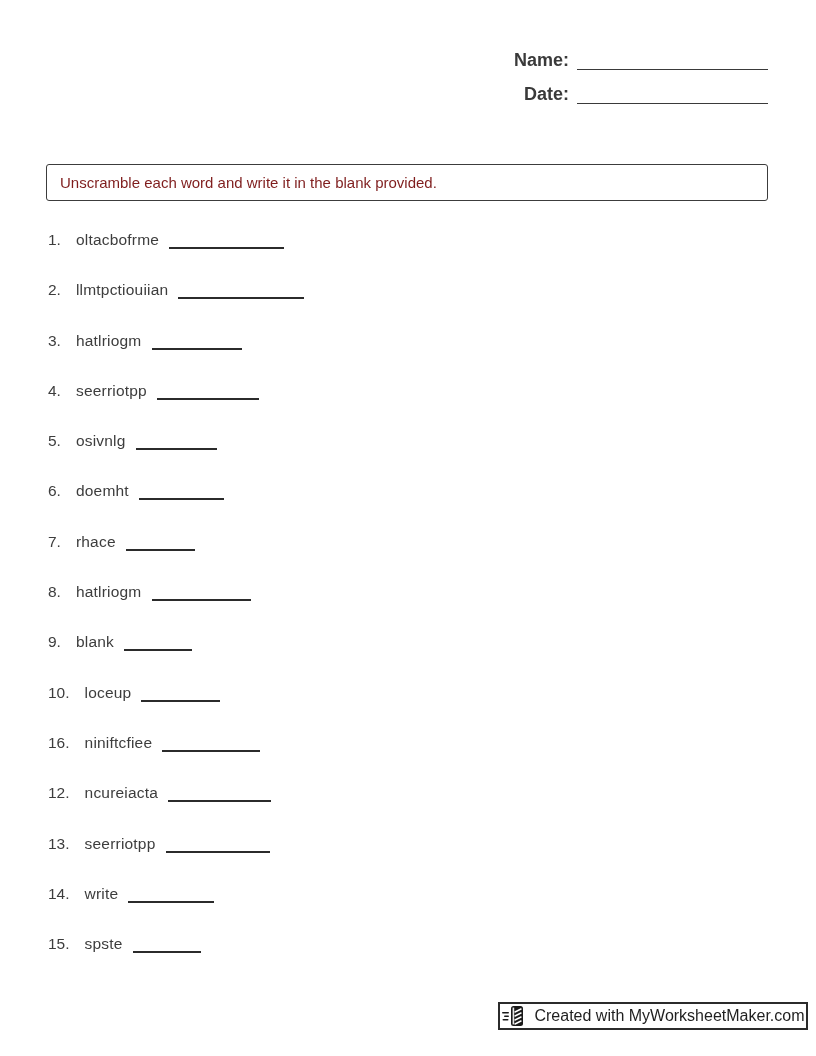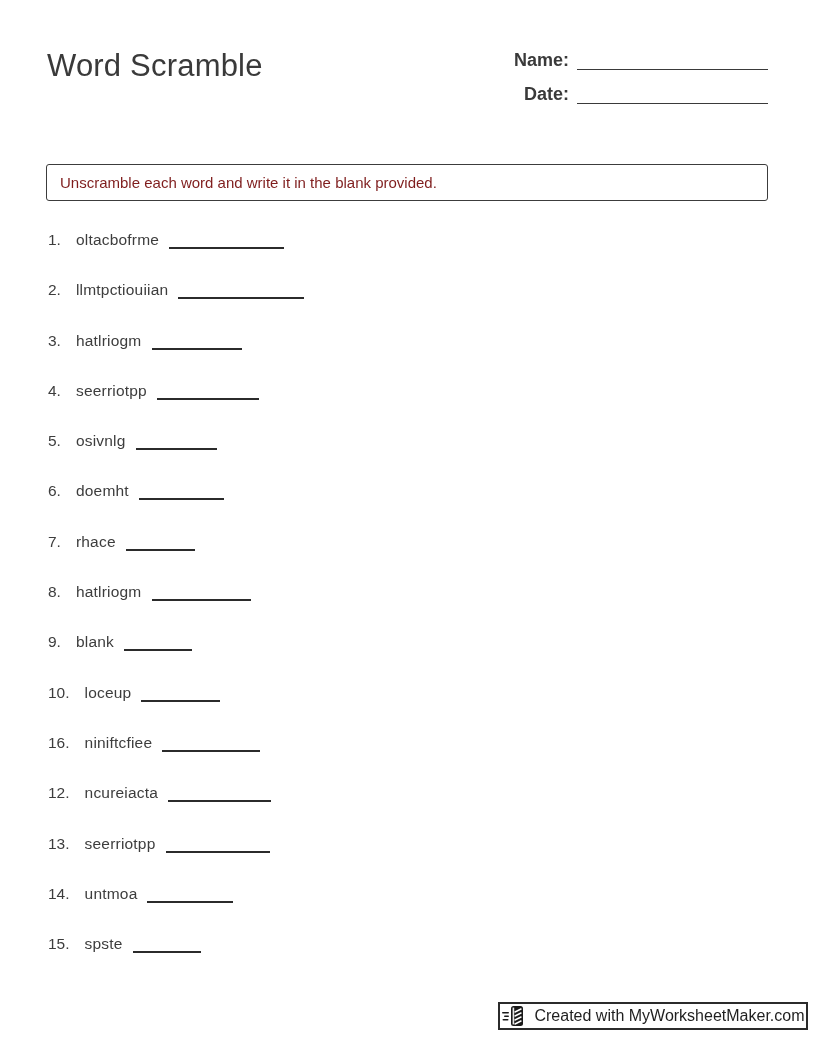--- a/index.html
+++ b/index.html
@@ -74,21 +74,20 @@
     gap: 7px;
   }
   .footer-text { font-size: 16px; color: #1f1f1f; }
   .logo-icon { width: 26px; height: 26px; flex: 0 0 auto; }
 </style>
 </head>
 <body>
 
 <div class="page">
 
-  <h1 class="title">Word Scramble</h1>
 
   <div class="namedate">
     <div class="nd-row">
       <span class="nd-label">Name:</span>
       <span class="nd-line"></span>
     </div>
     <div class="nd-row">
       <span class="nd-label">Date:</span>
       <span class="nd-line"></span>
     </div>
@@ -159,21 +158,21 @@
         <span class="row-word">ncureiacta</span>
         <span class="row-blank" style="width: 103px;"></span>
       </li>
       <li class="scramble-row">
         <span class="row-number">13.</span>
         <span class="row-word">seerriotpp</span>
         <span class="row-blank" style="width: 104px;"></span>
       </li>
       <li class="scramble-row">
         <span class="row-number">14.</span>
-        <span class="row-word">untmoa</span>
+        <span class="row-word">write</span>
         <span class="row-blank" style="width: 86px;"></span>
       </li>
       <li class="scramble-row">
         <span class="row-number">15.</span>
         <span class="row-word">spste</span>
         <span class="row-blank" style="width: 68px;"></span>
       </li>
     </ol>
 
   <div class="footer-box">

